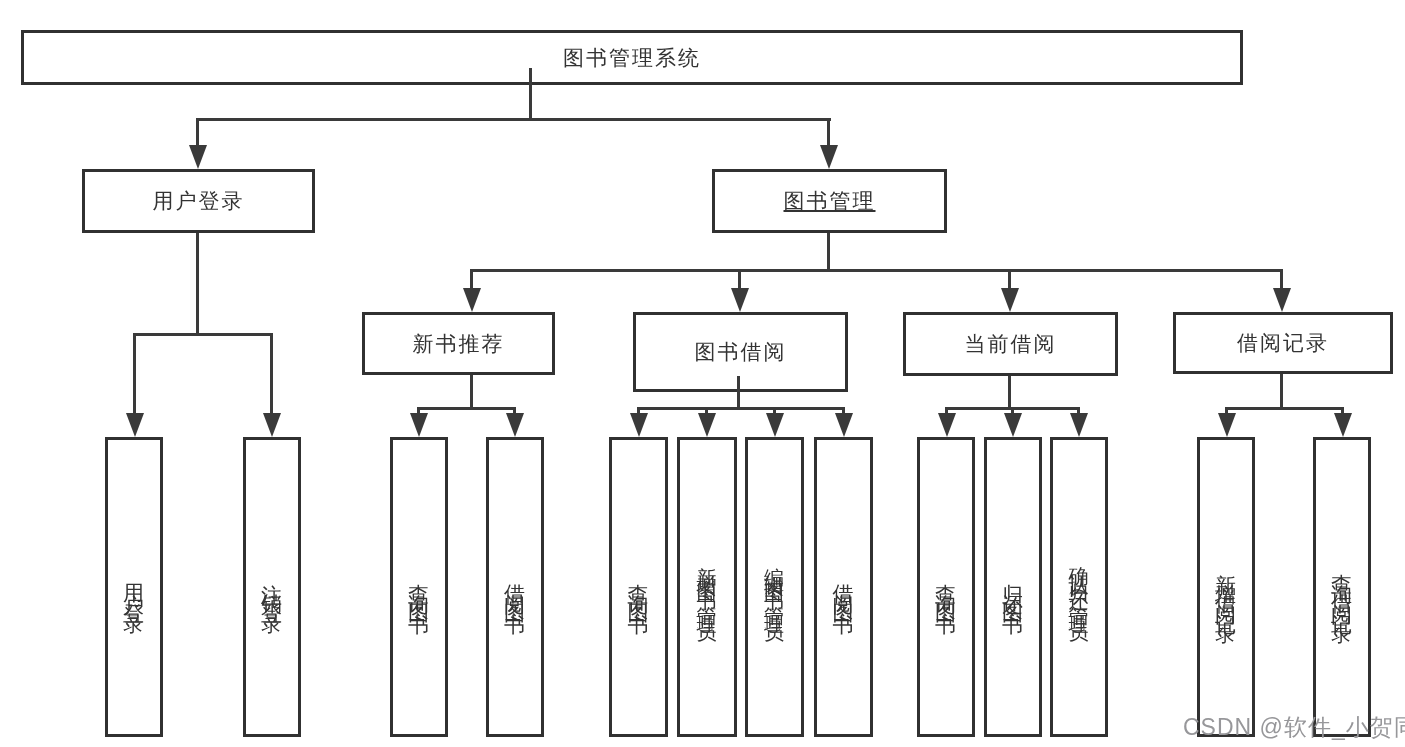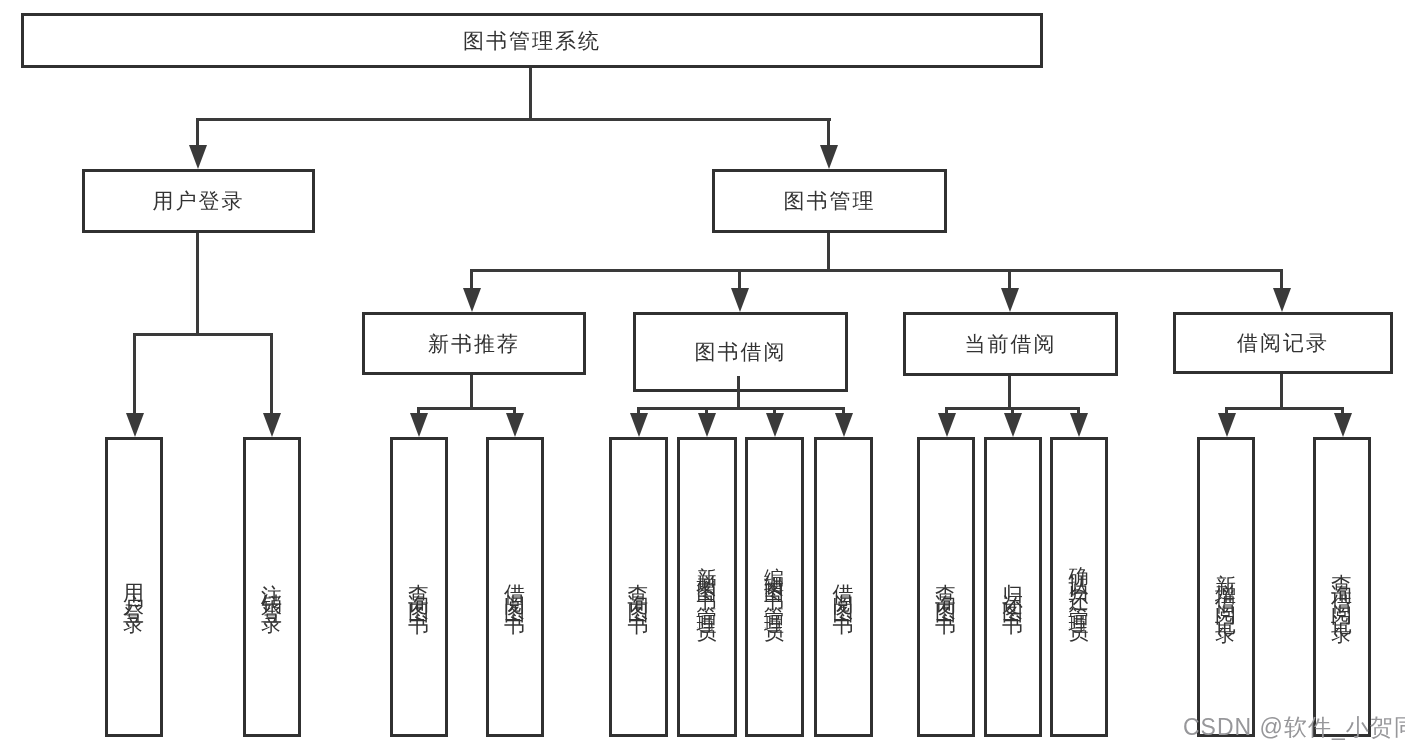--- a/index.html
+++ b/index.html
@@ -27,33 +27,33 @@
   .watermark{
     position:absolute;left:1183px;top:712px;font-size:23px;letter-spacing:1px;
     color:#97979a;white-space:nowrap;z-index:5;
   }
 </style>
 </head>
 <body>
 
 <div id="stage">
 
-  <div class="box hbox" style="left:21px;top:13px;width:1022px;height:55px;">
+  <div class="box hbox" style="left:21px;top:30px;width:1222px;height:55px;">
     <span>图书管理系统</span>
   </div>
 
   <div class="box hbox" style="left:82px;top:169px;width:233px;height:64px;">
     <span>用户登录</span>
   </div>
 
-  <div class="box hbox" style="left:712px;top:169px;width:235px;height:64px;">
+  <div class="box hbox" style="left:712px;top:169px;width:235px;height:64px;text-decoration:underline;">
     <span>图书管理</span>
   </div>
 
-  <div class="box hbox" style="left:362px;top:312px;width:224px;height:63px;">
+  <div class="box hbox" style="left:362px;top:312px;width:193px;height:63px;">
     <span>新书推荐</span>
   </div>
 
   <div class="box hbox" style="left:633px;top:312px;width:215px;height:80px;">
     <span>图书借阅</span>
   </div>
 
   <div class="box hbox" style="left:903px;top:312px;width:215px;height:64px;">
     <span>当前借阅</span>
   </div>

